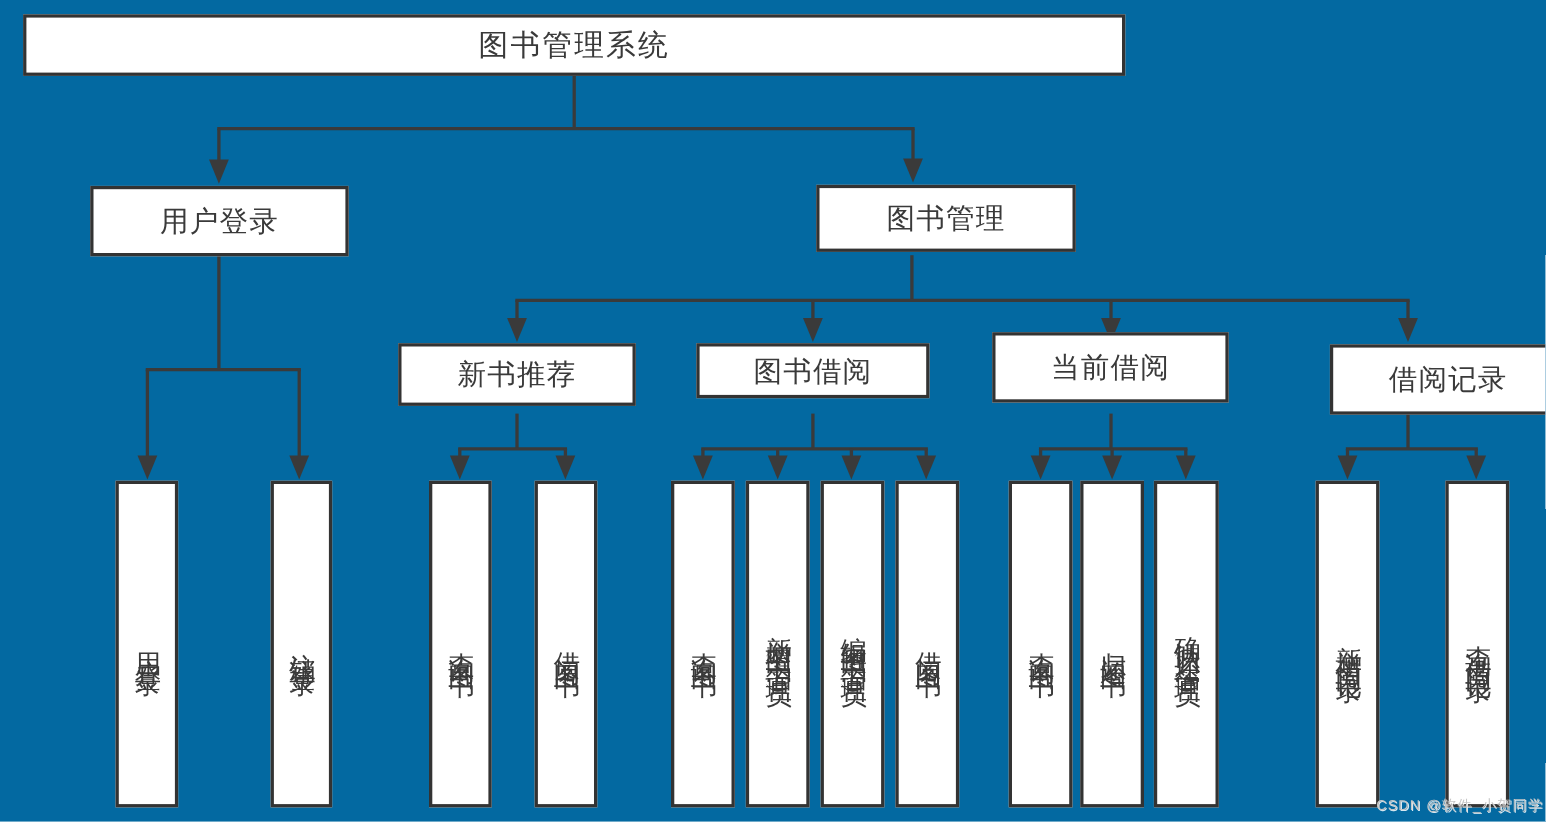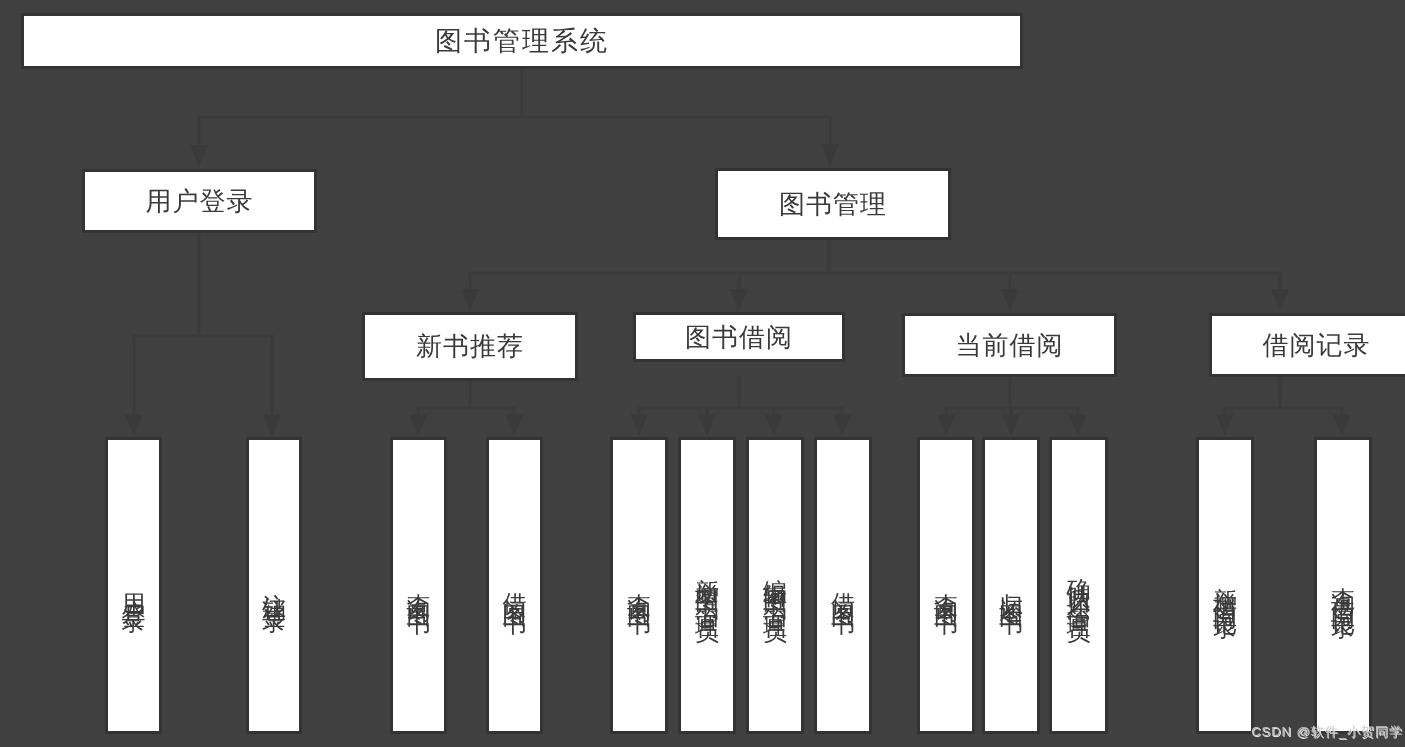--- a/index.html
+++ b/index.html
@@ -1,20 +1,20 @@
 <!DOCTYPE html>
 <html><head>
 <meta charset="utf-8">
 <style>
   html, body { margin: 0; padding: 0; background: #ffffff; }
   .canvas {
     position: relative;
     width: 1405px;
     height: 747px;
-    background: #404040;
+    background: #0369a1;
     font-family: "Liberation Sans", "DejaVu Sans", sans-serif;
     overflow: hidden;
   }
   .connectors {
     position: absolute;
     left: 0; top: 0;
     width: 1405px; height: 747px;
     z-index: 1;
   }
   .box {
@@ -118,25 +118,25 @@
       <use href="#ah" transform="translate(1011,436)"></use>
       <use href="#ah" transform="translate(1078,436)"></use>
       <use href="#ah" transform="translate(1225,436)"></use>
       <use href="#ah" transform="translate(1342,436)"></use>
     </g>
   </svg>
 
   <div class="box root-box" style="left:21px; top:13px; width:1002px; height:56px;">图书管理系统</div>
 
   <div class="box h-box" style="left:82px; top:169px; width:235px; height:64px;">用户登录</div>
-  <div class="box h-box" style="left:715px; top:168px; width:236px; height:72px;">图书管理</div>
+  <div class="box h-box" style="left:742px; top:168px; width:236px; height:61px;">图书管理</div>
 
-  <div class="box h-box" style="left:362px; top:312px; width:216px; height:69px;">新书推荐</div>
+  <div class="box h-box" style="left:362px; top:312px; width:216px; height:57px;">新书推荐</div>
   <div class="box h-box" style="left:633px; top:312px; width:212px; height:50px;">图书借阅</div>
-  <div class="box h-box" style="left:902px; top:313px; width:215px; height:64px;">当前借阅</div>
+  <div class="box h-box" style="left:902px; top:302px; width:215px; height:64px;">当前借阅</div>
   <div class="box h-box" style="left:1173px; top:313px; width:215px; height:64px;margin-left:36px;">借阅记录</div>
 
   <div class="box v-box" style="left:105px; top:437px; width:57px; height:297px;">用户登录</div>
   <div class="box v-box" style="left:246px; top:437px; width:56px; height:297px;">注销登录</div>
 
   <div class="box v-box" style="left:390px; top:437px; width:57px; height:297px;">查询图书</div>
   <div class="box v-box" style="left:486px; top:437px; width:57px; height:297px;">借阅图书</div>
 
   <div class="box v-box" style="left:610px; top:437px; width:58px; height:297px;">查询图书</div>
   <div class="box v-box" style="left:678px; top:437px; width:58px; height:297px;">新增图书（管理员）</div>

